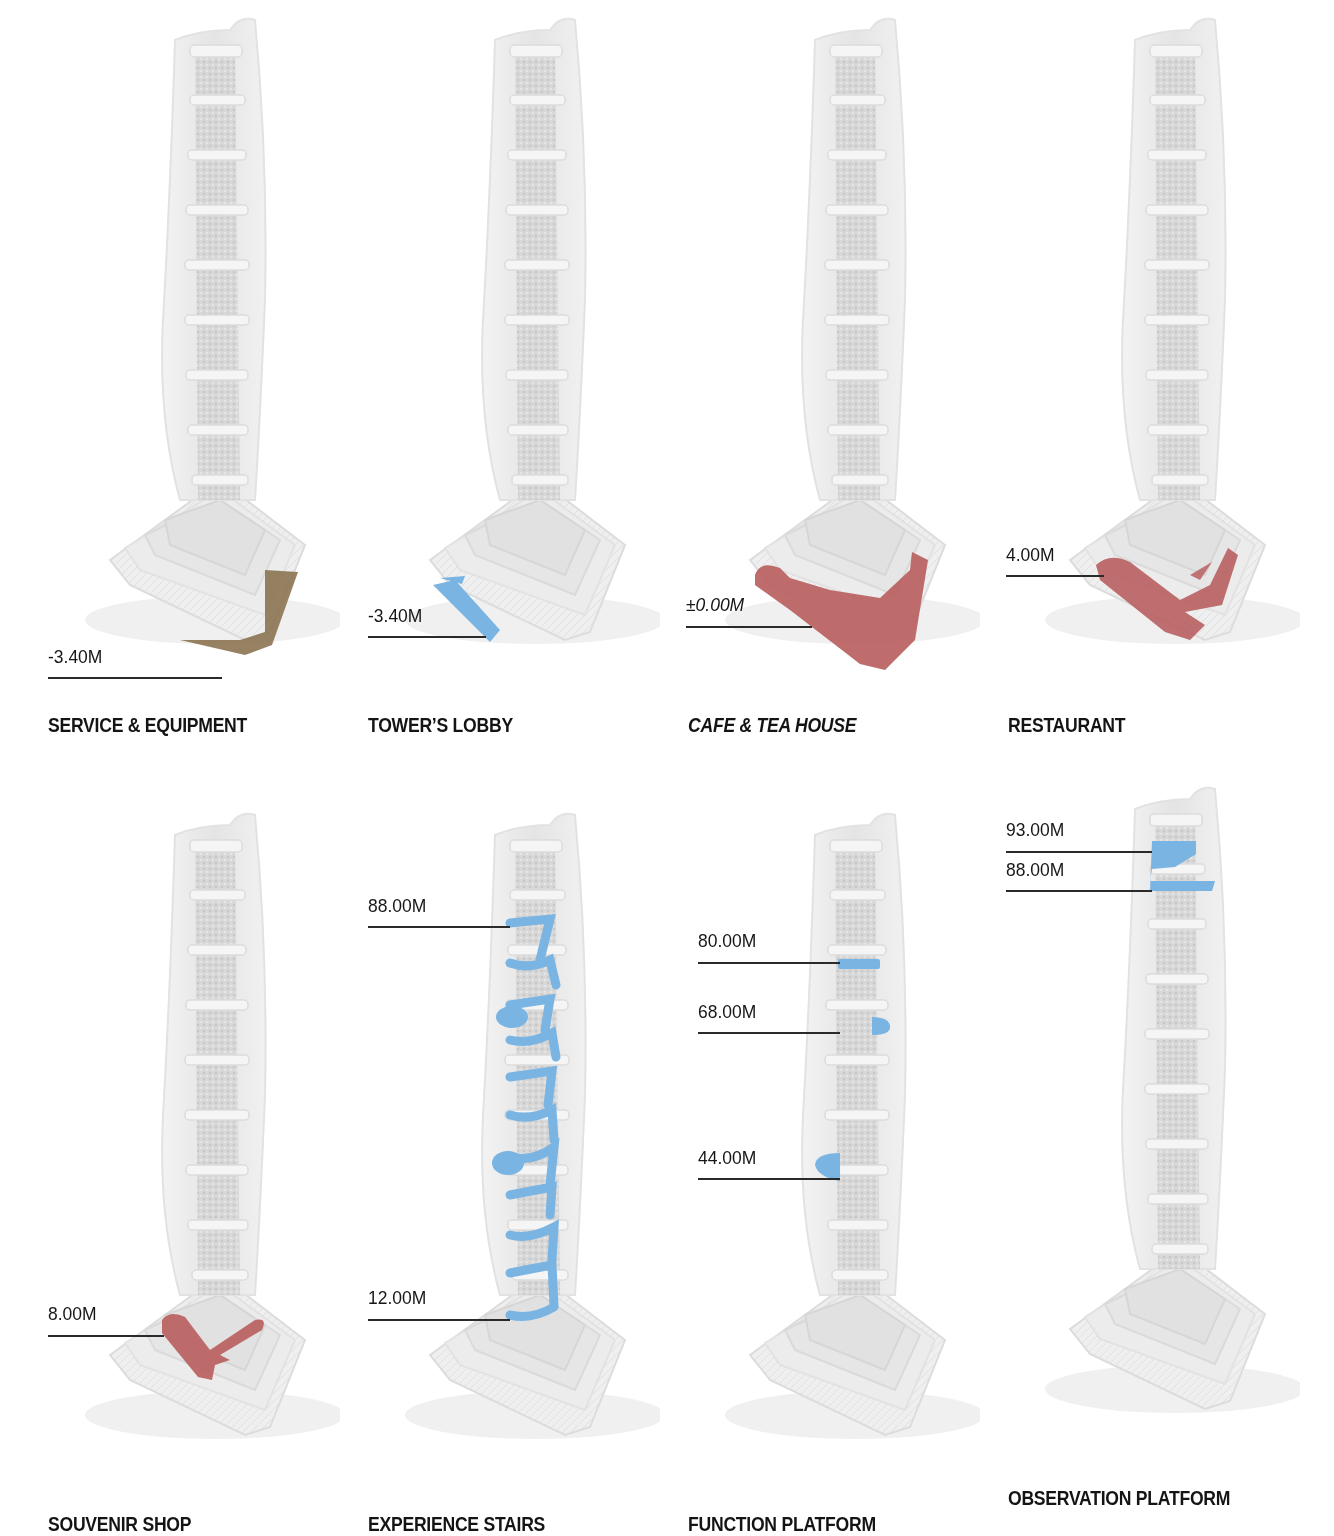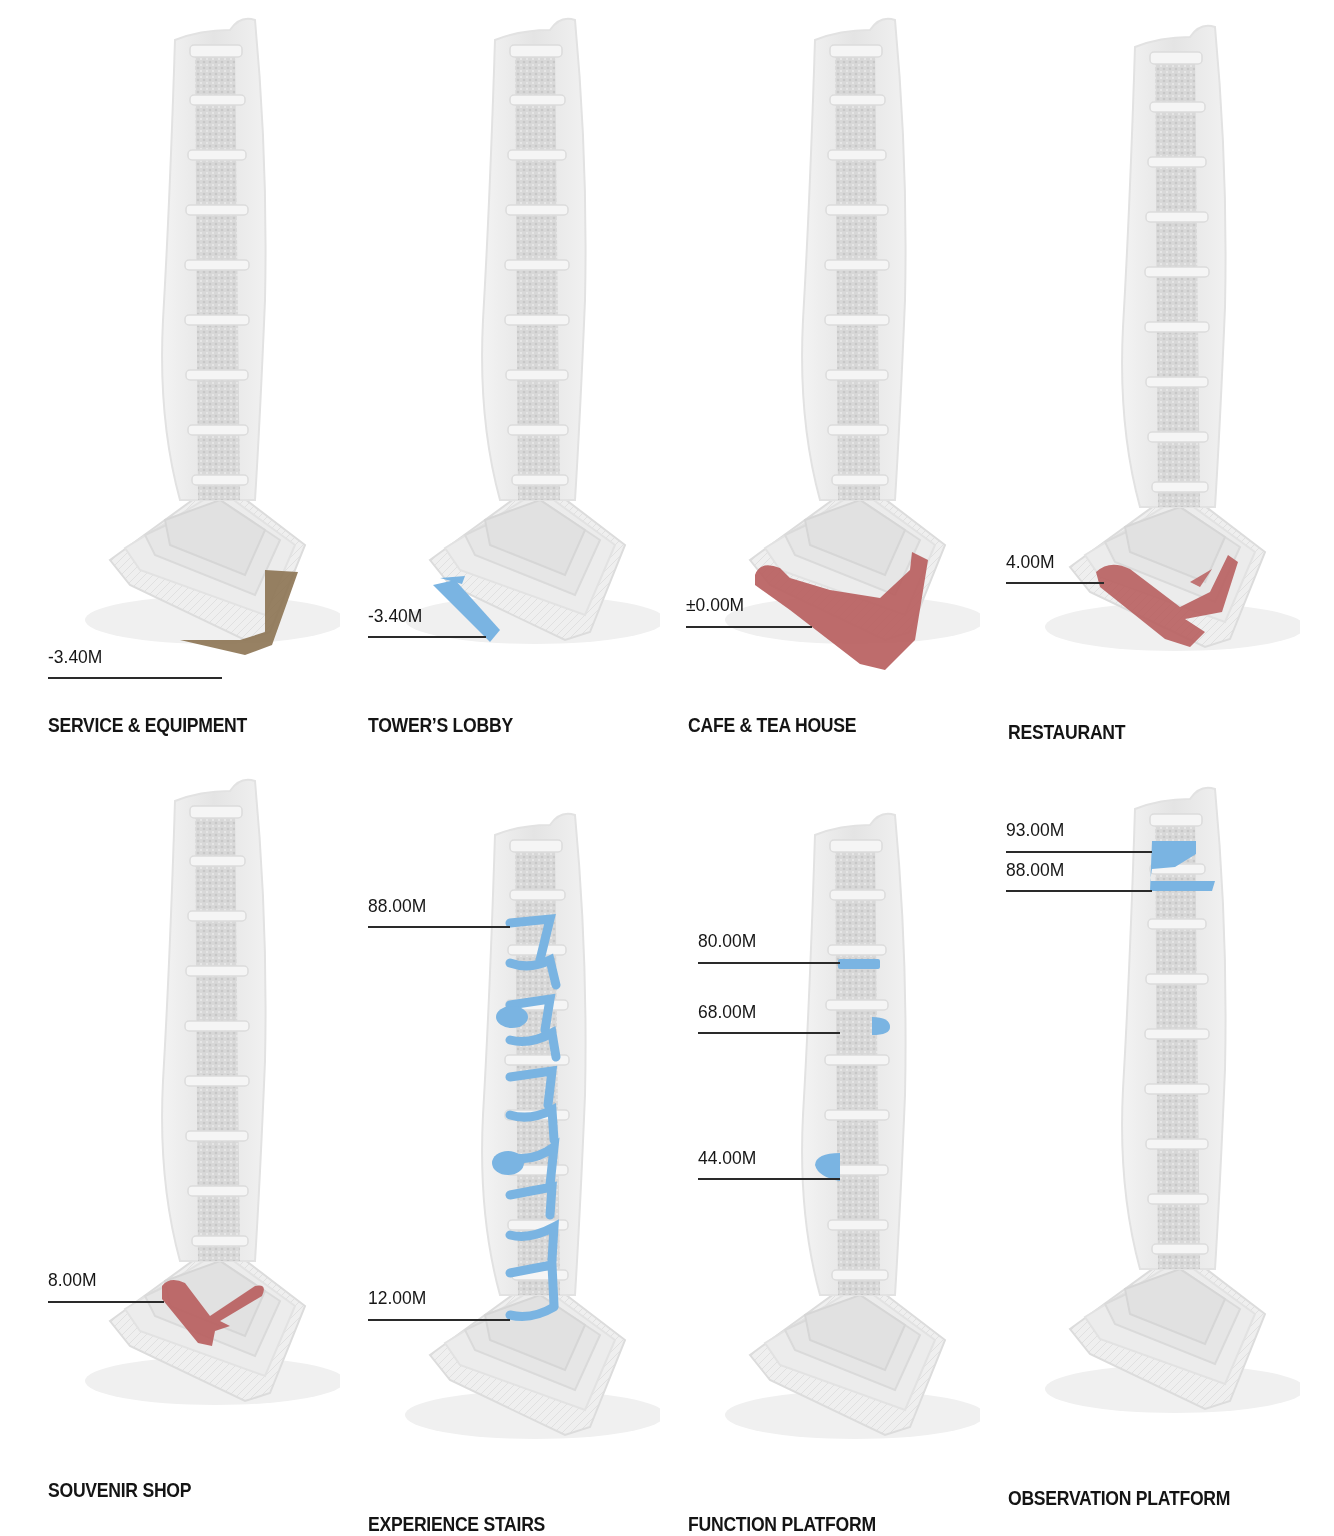--- a/index.html
+++ b/index.html
@@ -71,42 +71,42 @@
   <svg class="tower" viewBox="0 0 300 740">
     <use href="#towerShape"></use>
     <path d="M73 585 L95 580 L140 630 L130 642 Z" fill="#7ab4e2"></path>
     <path d="M80 578 L105 576 L102 584 Z" fill="#7ab4e2"></path>
   </svg>
   <div class="elev" style="left:8px;top:605px;">-3.40M</div>
   <div class="leader" style="left:8px;top:636px;width:118px;"></div>
   <div class="caption" style="top:714px;">TOWER’S LOBBY</div>
 </div>
 
-<div class="panel" style="left:680px;top:0;">
+<div class="panel" style="left:680px;top:0;font-style:italic;">
   <svg class="tower" viewBox="0 0 300 740">
     <use href="#towerShape"></use>
     <path d="M75 575 Q80 560 100 568 L110 578 L150 590 L200 598 L230 570 L232 552 L248 560 L235 640 L205 670 L180 664 L110 610 L75 585 Z" fill="#b85f5f" opacity="0.92"></path>
   </svg>
   <div class="elev" style="left:6px;top:594px;">±0.00M</div>
   <div class="leader" style="left:6px;top:626px;width:126px;"></div>
   <div class="caption" style="top:714px;">CAFE &amp; TEA HOUSE</div>
 </div>
 
-<div class="panel" style="left:1000px;top:7px;">
+<div class="panel" style="left:1000px;top:0;">
   <svg class="tower" viewBox="0 0 300 740">
     <use href="#towerShape"></use>
     <path d="M96 565 Q110 552 130 562 L180 600 L210 585 L228 548 L238 555 L222 605 L185 612 L205 625 L190 640 L165 632 L100 580 Z" fill="#b85f5f" opacity="0.9"></path>
     <path d="M190 575 L212 562 L200 580 Z" fill="#b85f5f" opacity="0.85"></path>
   </svg>
   <div class="elev" style="left:6px;top:544px;">4.00M</div>
   <div class="leader" style="left:6px;top:575px;width:98px;"></div>
   <div class="caption" style="top:714px;">RESTAURANT</div>
 </div>
 
-<div class="panel" style="left:40px;top:761px;">
+<div class="panel" style="left:40px;top:795px;">
   <svg class="tower" viewBox="0 0 300 740">
     <use href="#towerShape"></use>
     <path d="M122 525 Q130 515 145 522 L170 555 L215 525 Q228 522 222 535 L180 560 L190 565 L175 570 L172 585 L158 582 L122 538 Z" fill="#b85f5f" opacity="0.92"></path>
   </svg>
   <div class="elev" style="left:8px;top:508px;">8.00M</div>
   <div class="leader" style="left:8px;top:540px;width:116px;"></div>
   <div class="caption" style="top:718px;">SOUVENIR SHOP</div>
 </div>
 
 <div class="panel" style="left:360px;top:795px;">

